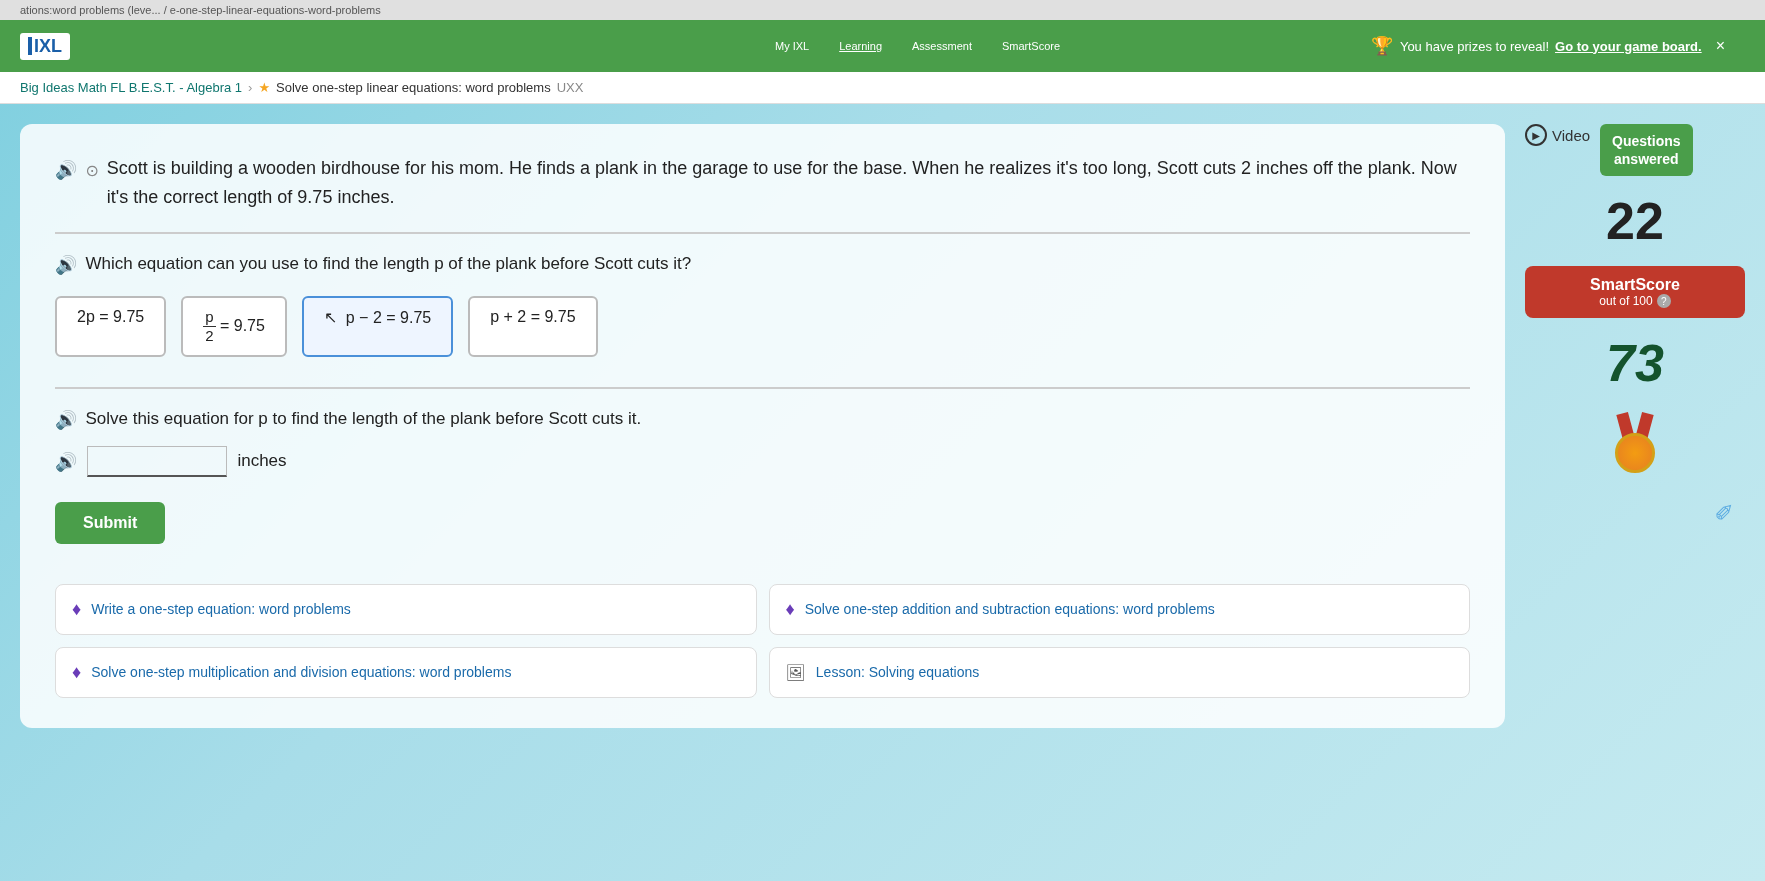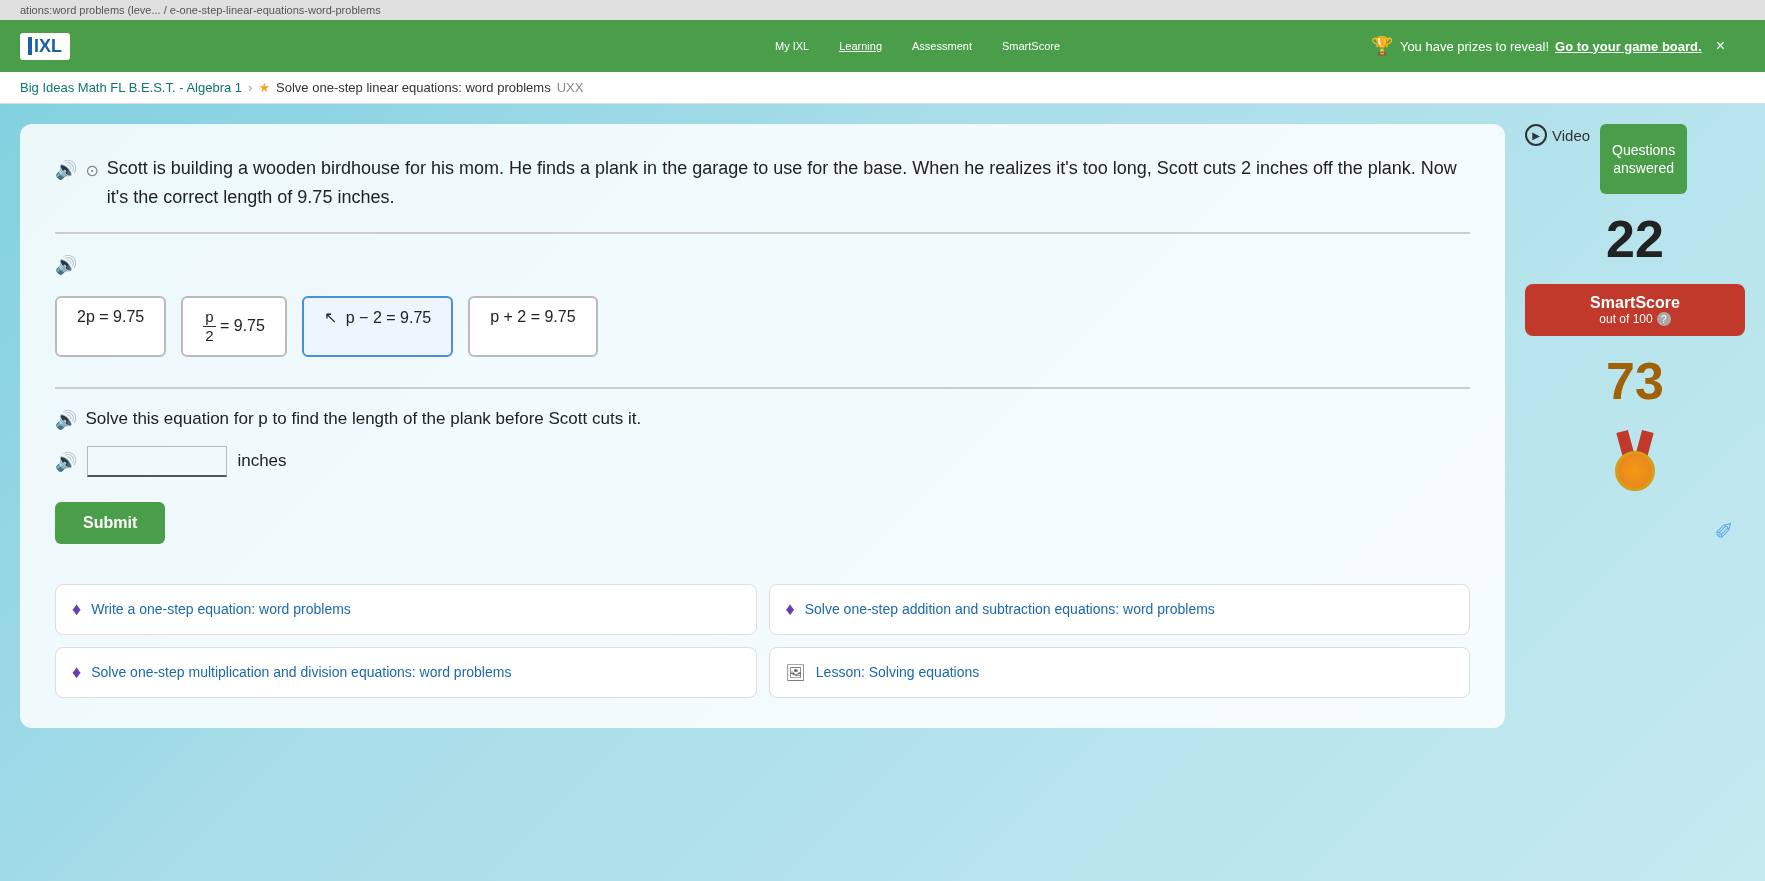--- a/index.html
+++ b/index.html
@@ -281,23 +281,23 @@
       border-radius: 50%;
       display: flex;
       align-items: center;
       justify-content: center;
       font-size: 10px;
     }
     .questions-answered-box {
       background: #4a9e4a;
       color: white;
       border-radius: 6px;
-      padding: 17px 12px;
+      padding: 8px 12px;
       font-size: 14px;
-      font-weight: normal;
+      font-weight: bold;
       text-align: center;
       line-height: 1.3;
     }
 
     
     .score-number {
       font-size: 52px;
       font-weight: bold;
       color: #222;
       text-align: center;
@@ -332,22 +332,23 @@
       display: inline-flex;
       align-items: center;
       justify-content: center;
       cursor: pointer;
     }
 
     
     .smartscore-value {
       font-size: 52px;
       font-weight: bold;
-      color: #a16207;
+      color: #14532d;
       text-align: center;
+      font-style: italic;
     }
 
     
     .medal-container {
       display: flex;
       justify-content: center;
       margin-top: 5px;
     }
     .medal {
       width: 50px;
@@ -456,20 +457,21 @@
       <span class="sound-icon">🔊</span>
       <span class="translate-icon">⊙</span>
       <span>Scott is building a wooden birdhouse for his mom. He finds a plank in the garage to use for the base. When he realizes it's too long, Scott cuts 2 inches off the plank. Now it's the correct length of 9.75 inches.</span>
     </div>
 
     <div class="divider-line"></div>
 
     
     <div class="question2">
       <span class="sound-icon">🔊</span>
+      <span>Which equation can you use to find the length p of the plank before Scott cuts it?</span>
     </div>
 
     
     <div class="answer-choices">
 
       <div class="answer-choice">
         <span>2p = 9.75</span>
       </div>
 
       <div class="answer-choice">

